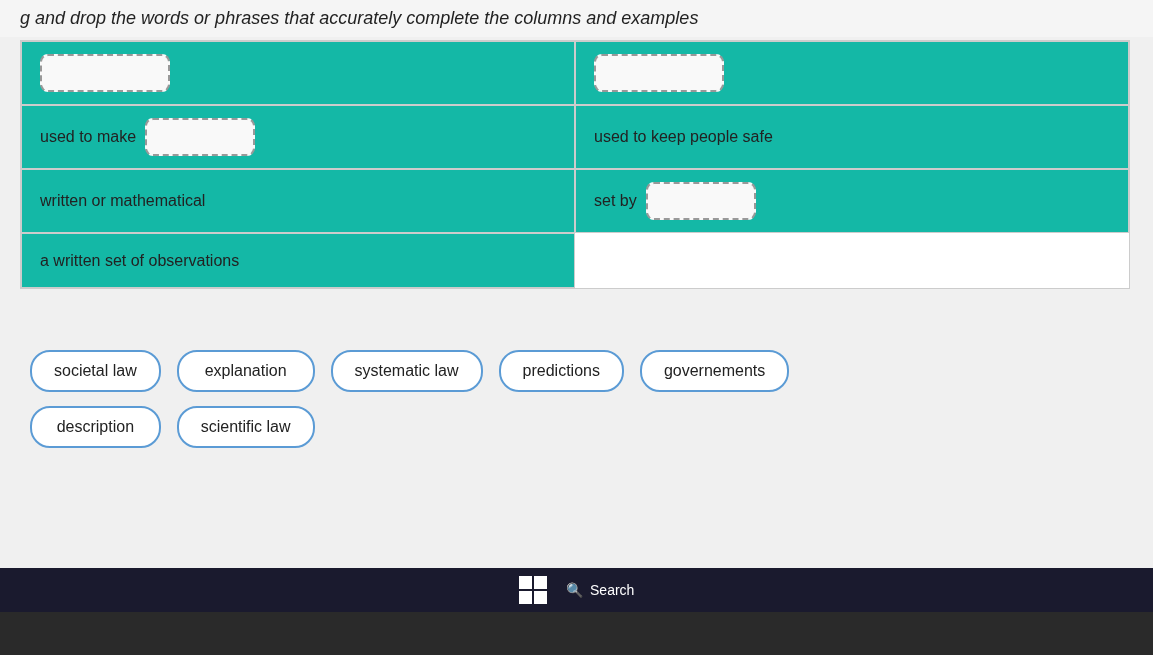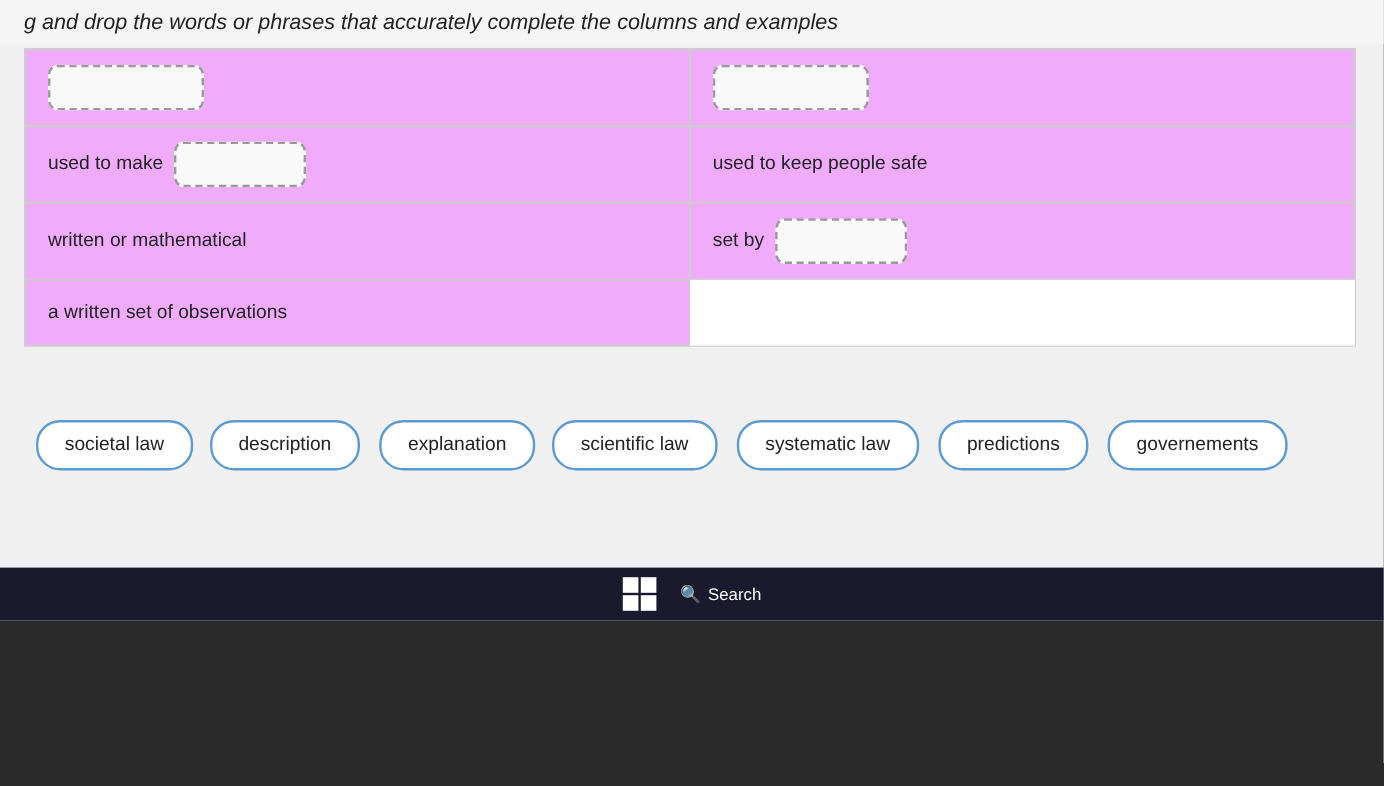--- a/index.html
+++ b/index.html
@@ -11,21 +11,21 @@
       font-family: Arial, sans-serif;
       overflow: hidden;
       position: relative;
     }
 
     .main-area {
       position: absolute;
       top: 0;
       left: 0;
       width: 1153px;
-      height: 517px;
+      height: 612px;
       background: #f0f0f0;
     }
 
     
     .instruction-bar {
       position: absolute;
       top: 0;
       left: 0;
       width: 100%;
       background: #f5f5f5;
@@ -53,21 +53,21 @@
     }
 
     .table-cell {
       border: 1px solid #ccc;
       padding: 12px 18px;
       min-height: 55px;
       display: flex;
       align-items: center;
       font-size: 16px;
       color: #222;
-      background: #f0abfc;
+      background: #14b8a6;
     }
 
     
     .dash-box {
       border: 2px dashed #999;
       border-radius: 8px;
       width: 130px;
       height: 38px;
       display: inline-block;
       background: #f9f9f9;
@@ -90,20 +90,21 @@
       width: 1110px;
       display: flex;
       flex-direction: row;
       gap: 16px;
       flex-wrap: wrap;
       padding: 20px 10px;
     }
 
     .word-column {
       display: flex;
+      flex-direction: column;
       gap: 14px;
     }
 
     .word-chip {
       border: 2px solid #5b9bd5;
       border-radius: 20px;
       padding: 10px 22px;
       font-size: 16px;
       color: #222;
       background: white;

